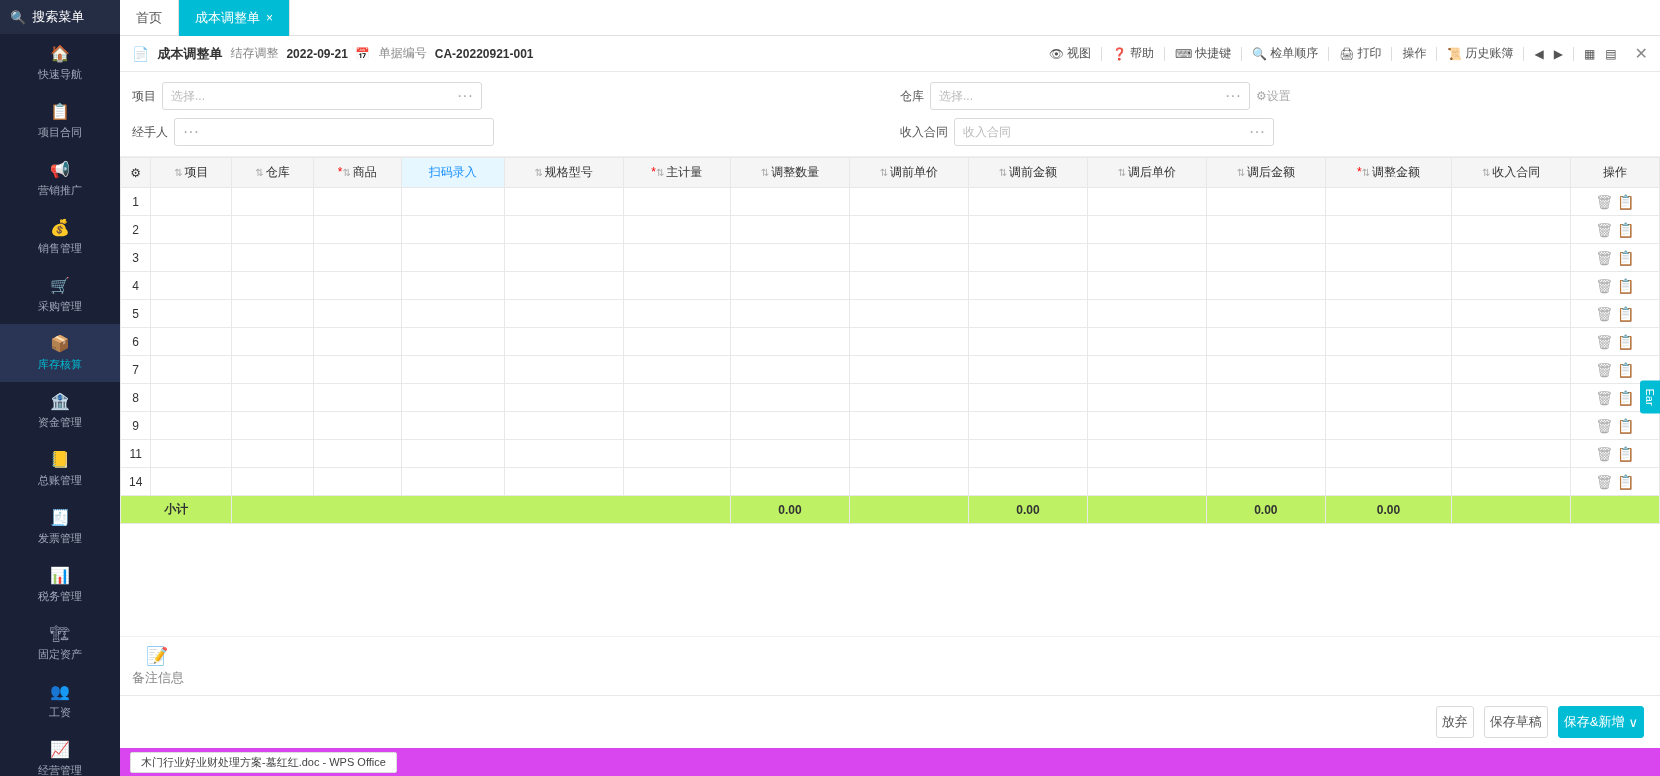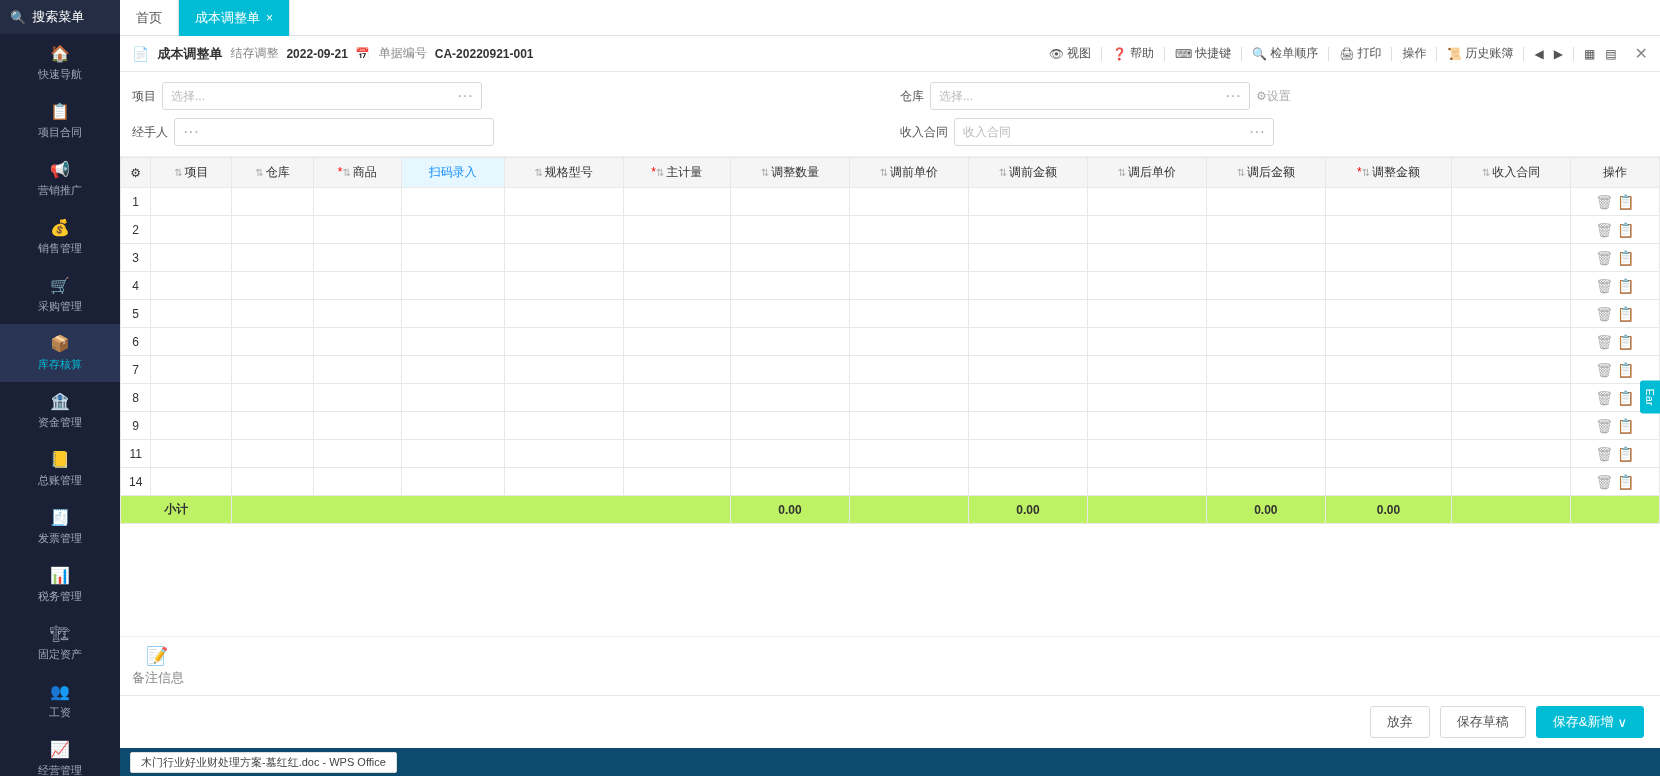--- a/index.html
+++ b/index.html
@@ -65,29 +65,29 @@
     .col-sort { color: #aaa; font-size: 10px; margin-right: 2px; }
 
     
     .footer-notes { padding: 8px 12px; border-top: 1px solid #f0f0f0; display: flex; align-items: flex-start; gap: 8px; flex-shrink: 0; }
     .notes-icon { color: #1890ff; font-size: 18px; }
     .notes-label { font-size: 13px; color: #888; text-align: center; margin-top: 2px; }
     .notes-input { flex: 1; height: 40px; border: none; font-size: 12px; color: #bbb; padding: 4px 0; resize: none; outline: none; }
 
     
     .footer-actions { padding: 10px 16px; background: #fff; border-top: 1px solid #e8e8e8; display: flex; align-items: center; justify-content: flex-end; gap: 10px; flex-shrink: 0; }
-    .btn { padding: 6px 16px; border-radius: 3px; font-size: 13px; cursor: pointer; border: 1px solid #d9d9d9; background: #fff; color: #555; }
+    .btn { padding: 6px 5px; border-radius: 3px; font-size: 13px; cursor: pointer; border: 1px solid #d9d9d9; background: #fff; color: #555; }
     .btn-success { background: #00bcd4; color: #fff; border-color: #00bcd4; display: flex; align-items: center; gap: 4px; }
     .taskbar-item { padding: 2px 10px; background: #fff; border: 1px solid #ddd; border-radius: 2px; cursor: pointer; margin-right: 4px; }
 
     
     .right-edge-btn { position: absolute; right: 0; top: 50%; transform: translateY(-50%); background: #00bcd4; color: #fff; writing-mode: vertical-rl; padding: 8px 4px; font-size: 11px; cursor: pointer; border-radius: 3px 0 0 3px; z-index: 10; }
 
     
-    .wps-bar { height: 28px; background: #0c4a6e; display: flex; align-items: center; padding: 0 10px; font-size: 11px; color: #444; gap: 8px; flex-shrink: 0; }
+    .wps-bar { height: 28px; background: #d946ef; display: flex; align-items: center; padding: 0 10px; font-size: 11px; color: #444; gap: 8px; flex-shrink: 0; }
   </style>
 </head>
 <body>
 
 <div class="sidebar">
   <div class="sidebar-search">
     <span>🔍</span>
     <span>搜索菜单</span>
   </div>
   <div class="sidebar-item">

